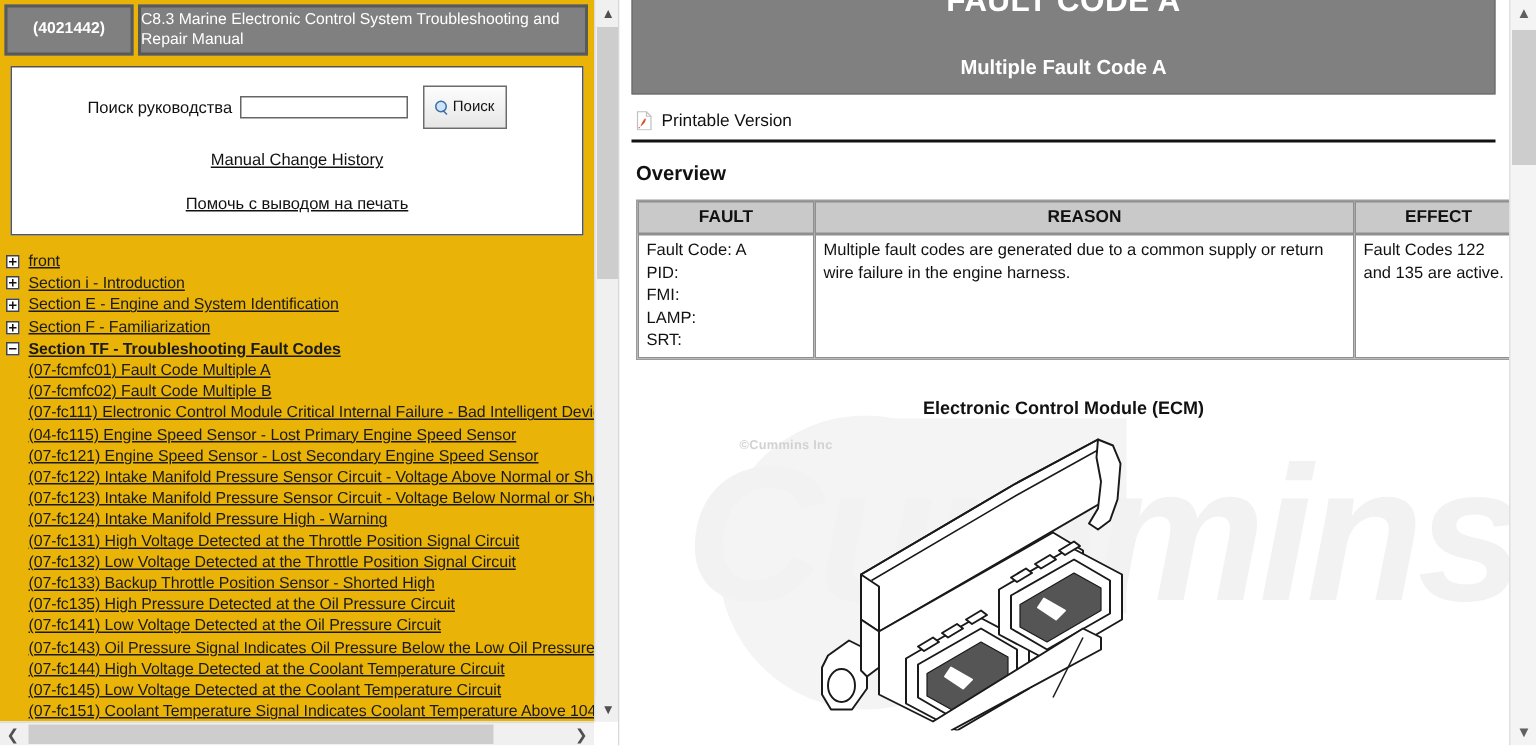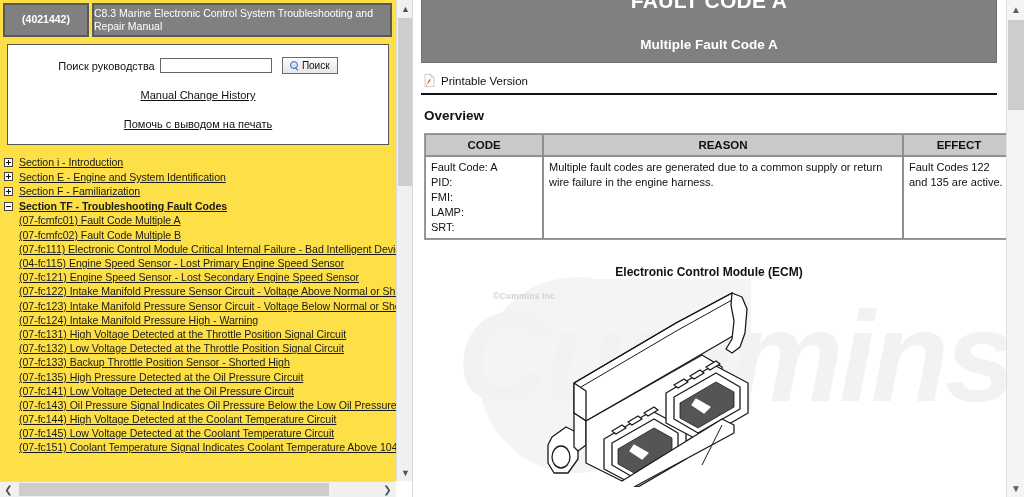--- a/index.html
+++ b/index.html
@@ -25,21 +25,21 @@
     background: #ffffff;
     overflow: hidden;
     flex: none;
   }
   #left-inner {
     position: absolute;
     left: 0; top: 0;
     width: 396px;
     height: 481px;
     overflow: hidden;
-    background: #fde047;
+    background: #eab308;
   }
 
   
   .tabbar {
     display: flex;
     align-items: stretch;
     padding: 3px 4px 0 3px;
     height: 37px;
   }
   .tab {
@@ -93,21 +93,21 @@
     height: 15px;
     border: 1px solid #666;
     background: #fff;
     font-size: 11px;
     padding: 0 2px;
     outline: none;
     font-family: "Liberation Sans", sans-serif;
   }
   .search-btn {
     margin-left: 10px;
-    height: 17px;
+    height: 29px;
     min-width: 56px;
     background: linear-gradient(#fdfdfd, #e6e6e6);
     border: 1px solid #6b6b6b;
     font-size: 10px;
     color: #111;
     display: inline-flex;
     align-items: center;
     justify-content: center;
     gap: 3px;
     padding: 0 6px;
@@ -445,20 +445,24 @@
           <span class="manual-link">Manual Change History</span>
         </div>
         <div class="link-line">
           <span class="manual-link">Помочь с выводом на печать</span>
         </div>
       </div>
 
       <div class="tree" id="tree">
           <div class="tree-row">
             <span class="toggle plus"></span>
+            <span class="tree-label">front</span>
+          </div>
+          <div class="tree-row">
+            <span class="toggle plus"></span>
             <span class="tree-label">Section i - Introduction</span>
           </div>
           <div class="tree-row">
             <span class="toggle plus"></span>
             <span class="tree-label">Section E - Engine and System Identification</span>
           </div>
           <div class="tree-row">
             <span class="toggle plus"></span>
             <span class="tree-label">Section F - Familiarization</span>
           </div>
@@ -555,21 +559,21 @@
         </span>
         <span class="printable-text">Printable Version</span>
       </div>
       <div class="rule"></div>
 
       <div class="section-title">Overview</div>
 
       <table class="fault">
         <thead>
           <tr>
-            <th class="code-cell">CODE</th>
+            <th class="code-cell">FAULT</th>
             <th>REASON</th>
             <th class="effect-cell">EFFECT</th>
           </tr>
         </thead>
         <tbody>
           <tr>
             <td class="code-cell" id="code-cell">
                 <div class="code-line">Fault Code: A</div>
                 <div class="code-line">PID:</div>
                 <div class="code-line">FMI:</div>

